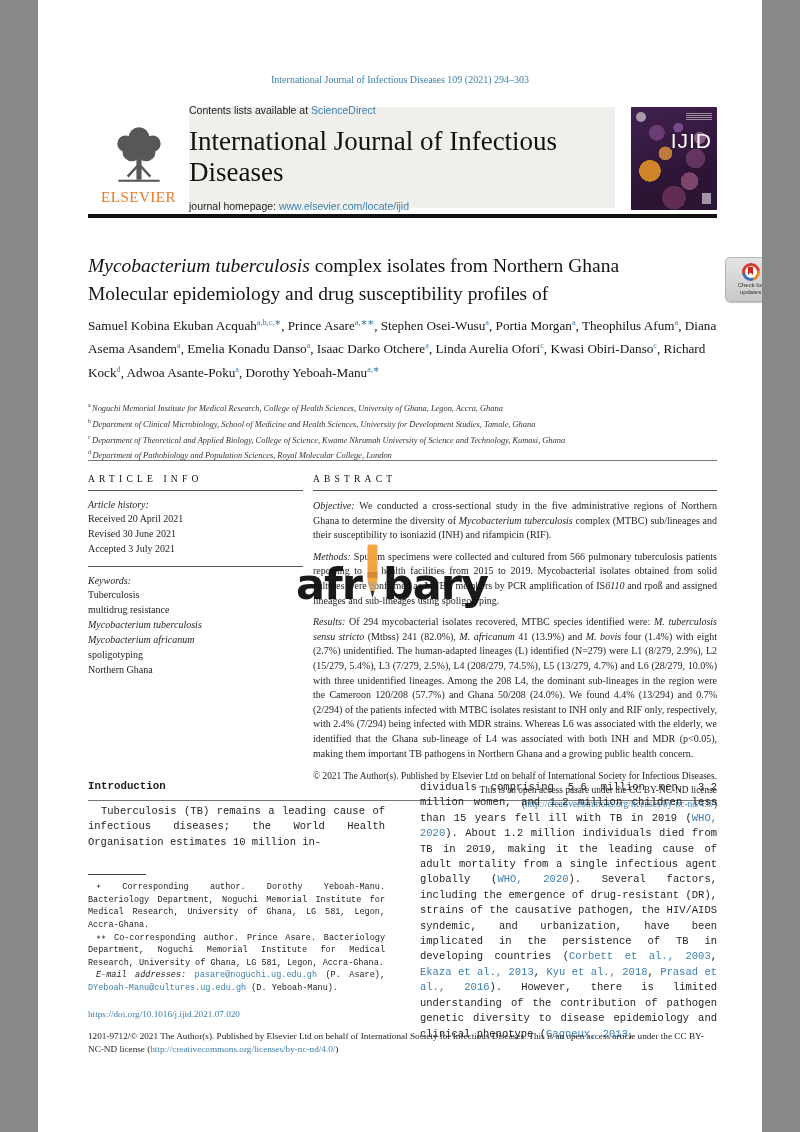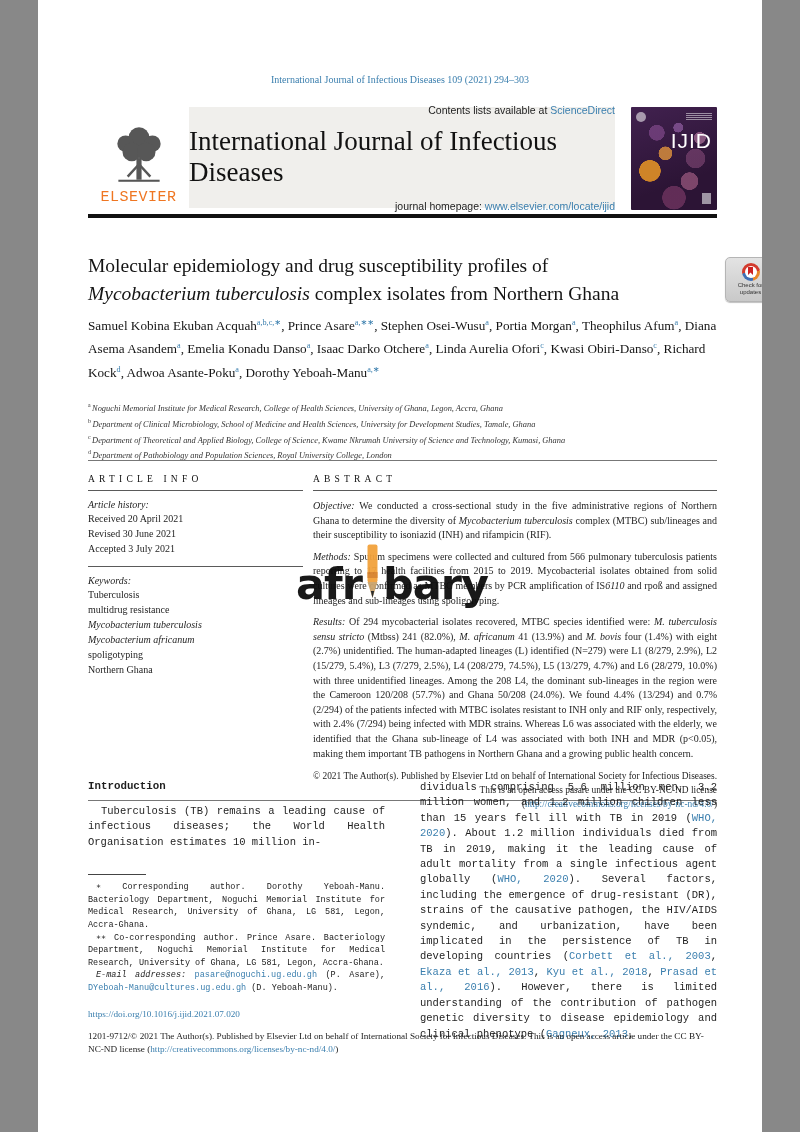--- a/index.html
+++ b/index.html
@@ -13,22 +13,22 @@
     background:#ffffff;color:var(--ink);
     font-family:"Liberation Serif",serif;overflow:hidden;
   }
   
   .citation{position:absolute;top:74px;left:0;right:0;text-align:center;
     font-size:10px;color:var(--accent);}
   
   .header-row{position:absolute;top:107px;left:50px;right:45px;height:101px;display:flex;}
   .logo-col{width:101px;display:flex;flex-direction:column;align-items:center;justify-content:flex-end;padding-bottom:2px;}
   .logo-col svg{display:block;}
-  .elsevier-word{font-family:Liberation Mono, monospace;font-size:15px;color:#ef7622;letter-spacing:.5px;margin-top:1px;}
-  .banner{flex:1;background:#f0efec;display:flex;flex-direction:column;align-items:flex-end;justify-content:center;margin-right:16px;}
+  .elsevier-word{font-family:Liberation Serif, serif;font-size:15px;color:#ef7622;letter-spacing:.5px;margin-top:1px;}
+  .banner{flex:1;background:#f0efec;display:flex;flex-direction:column;align-items:flex-start;justify-content:center;margin-right:16px;}
   .contents-line,.homepage-line{font-family:"Liberation Sans",sans-serif;font-size:10.5px;color:#222;}
   .banner .jtitle{font-size:27px;color:#111;margin:10px 0 12px 0;}
   .link{color:var(--accent);}
   .cover{position:relative;width:86px;height:103px;border-radius:1px;overflow:hidden;
     background:
       radial-gradient(circle 11px at 22% 62%, #cf8428 96%, transparent),
       radial-gradient(circle 7px at 40% 45%, rgba(214,140,60,.85) 96%, transparent),
       radial-gradient(circle 9px at 68% 72%, rgba(190,110,150,.55) 96%, transparent),
       radial-gradient(circle 6px at 80% 30%, rgba(220,150,190,.5) 96%, transparent),
       radial-gradient(circle 5px at 55% 20%, rgba(180,120,200,.5) 96%, transparent),
@@ -129,43 +129,43 @@
       <div class="cover-mark"></div>
       <div class="cover-lines"></div>
       <div class="cover-label">IJID</div>
       <div class="cover-emblem"></div>
     </div>
   </div>
 
   <div class="header-rule"></div>
 
   <div class="title-block">
+    <div><span class="seg-i">Mycobacterium tuberculosis</span><span> complex isolates from Northern Ghana</span></div>
     <div>Molecular epidemiology and drug susceptibility profiles of</div>
-    <div><span class="seg-i">Mycobacterium tuberculosis</span><span> complex isolates from Northern Ghana</span></div>
   </div>
 
   <div class="cfu">
     <div class="cfu-icon">
       <div class="cfu-ring"></div>
         <div class="cfu-inner"></div>
         <div class="cfu-mark"></div>
     </div>
     <div class="cfu-text">
       <div>Check for</div>
         <div>updates</div>
     </div>
   </div>
 
   <div class="authors"><span>Samuel Kobina Ekuban Acquah</span><span class="seg-sup">a,b,c,∗</span><span>, Prince Asare</span><span class="seg-sup">a,∗∗</span><span>, Stephen Osei-Wusu</span><span class="seg-sup">a</span><span>, Portia Morgan</span><span class="seg-sup">a</span><span>, Theophilus Afum</span><span class="seg-sup">a</span><span>, Diana Asema Asandem</span><span class="seg-sup">a</span><span>, Emelia Konadu Danso</span><span class="seg-sup">a</span><span>, Isaac Darko Otchere</span><span class="seg-sup">a</span><span>, Linda Aurelia Ofori</span><span class="seg-sup">c</span><span>, Kwasi Obiri-Danso</span><span class="seg-sup">c</span><span>, Richard Kock</span><span class="seg-sup">d</span><span>, Adwoa Asante-Poku</span><span class="seg-sup">a</span><span>, Dorothy Yeboah-Manu</span><span class="seg-sup">a,∗</span></div>
 
   <div class="affils">
     <div><span class="seg-supd">a </span><span class="seg-i">Noguchi Memorial Institute for Medical Research, College of Health Sciences, University of Ghana, Legon, Accra, Ghana</span></div>
     <div><span class="seg-supd">b </span><span class="seg-i">Department of Clinical Microbiology, School of Medicine and Health Sciences, University for Development Studies, Tamale, Ghana</span></div>
     <div><span class="seg-supd">c </span><span class="seg-i">Department of Theoretical and Applied Biology, College of Science, Kwame Nkrumah University of Science and Technology, Kumasi, Ghana</span></div>
-    <div><span class="seg-supd">d </span><span class="seg-i">Department of Pathobiology and Population Sciences, Royal University College, London</span></div>
+    <div><span class="seg-supd">d </span><span class="seg-i">Department of Pathobiology and Population Sciences, Royal Molecular College, London</span></div>
   </div>
 
   <div class="divider1"></div>
 
   <div class="info-abs">
     <div>
       <div class="sec-heading">ARTICLE INFO</div>
       <div class="hrule"></div>
       <div class="info-label">Article history:</div>
       <div class="info-line">Received 20 April 2021</div>

